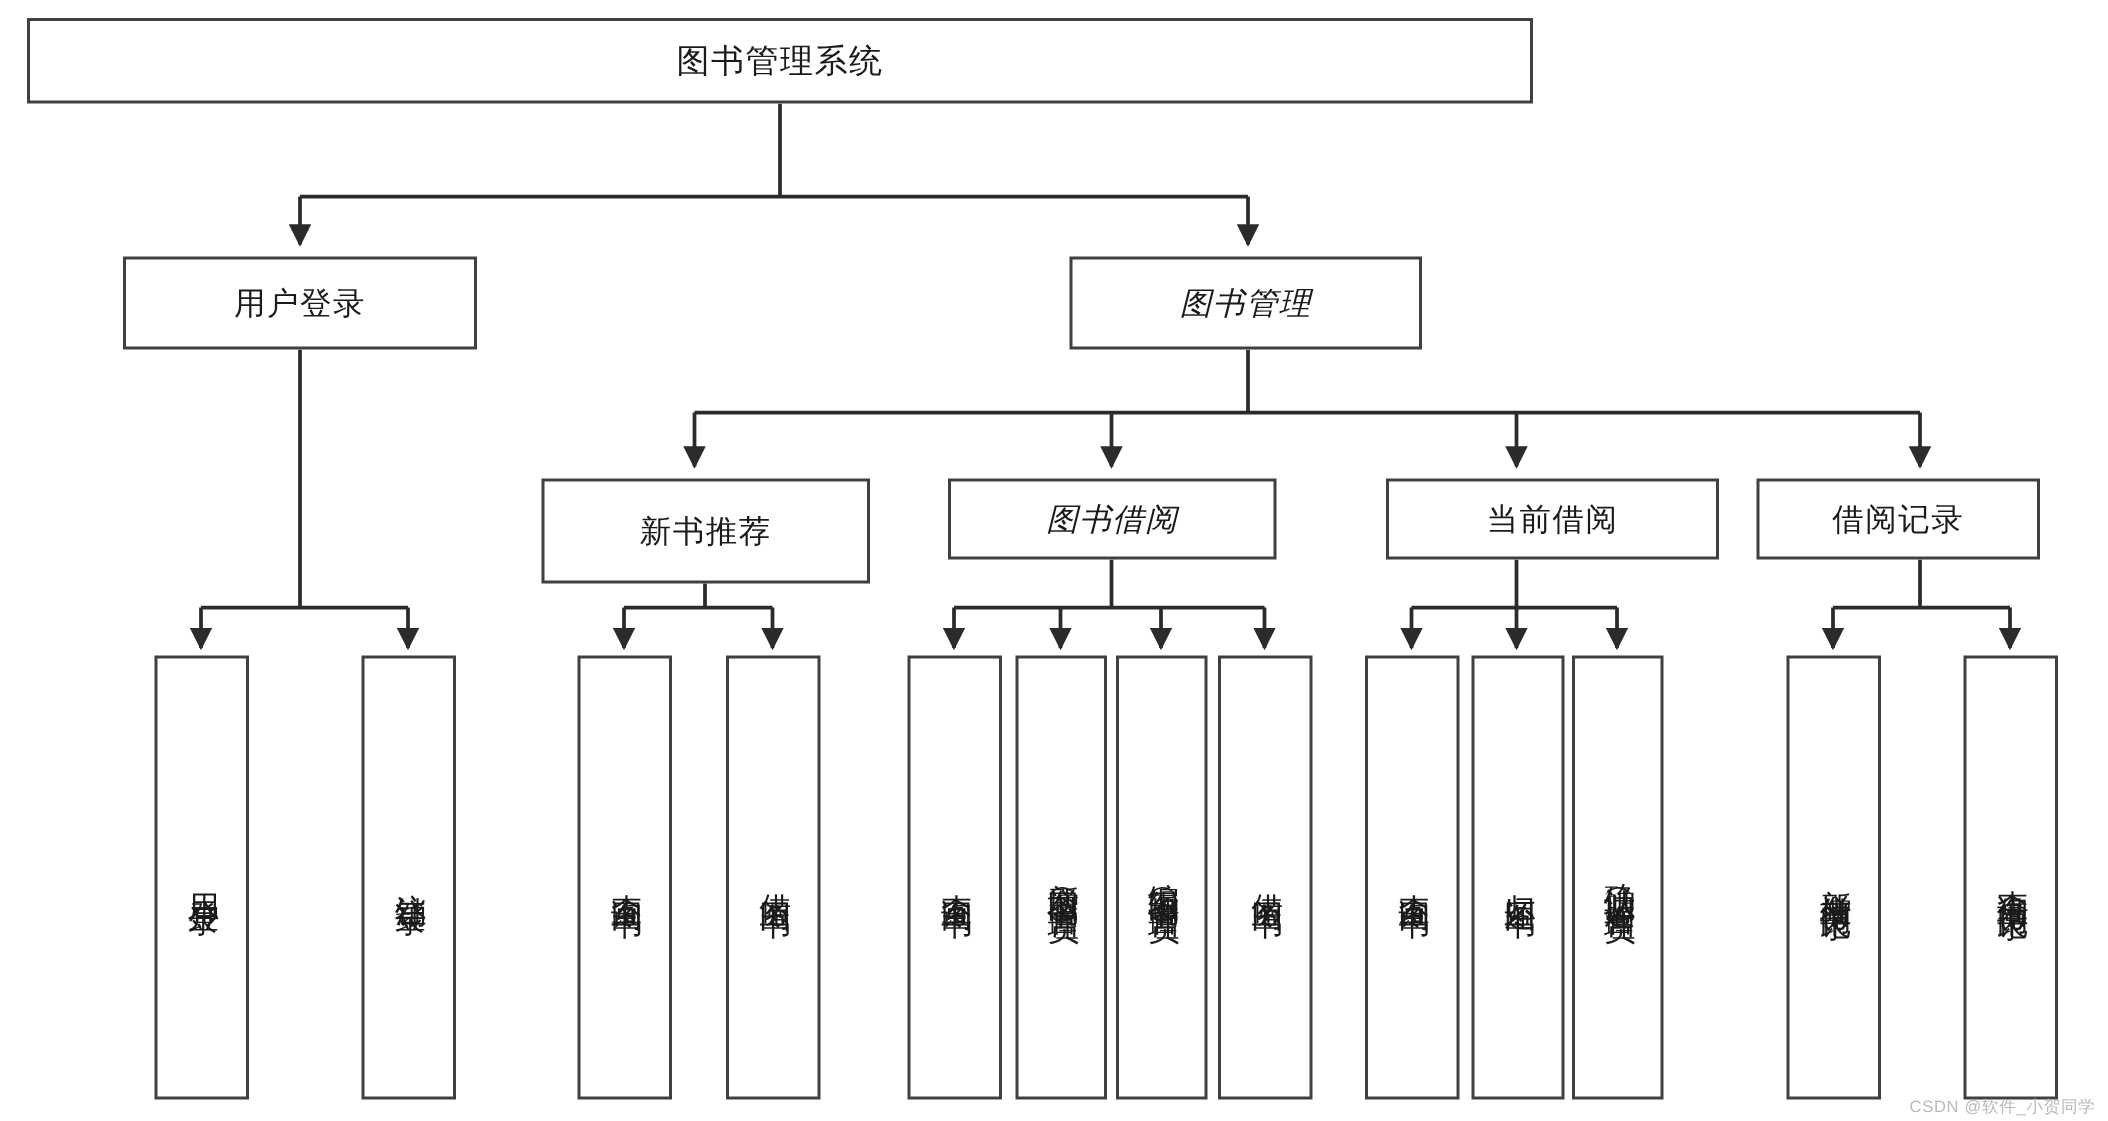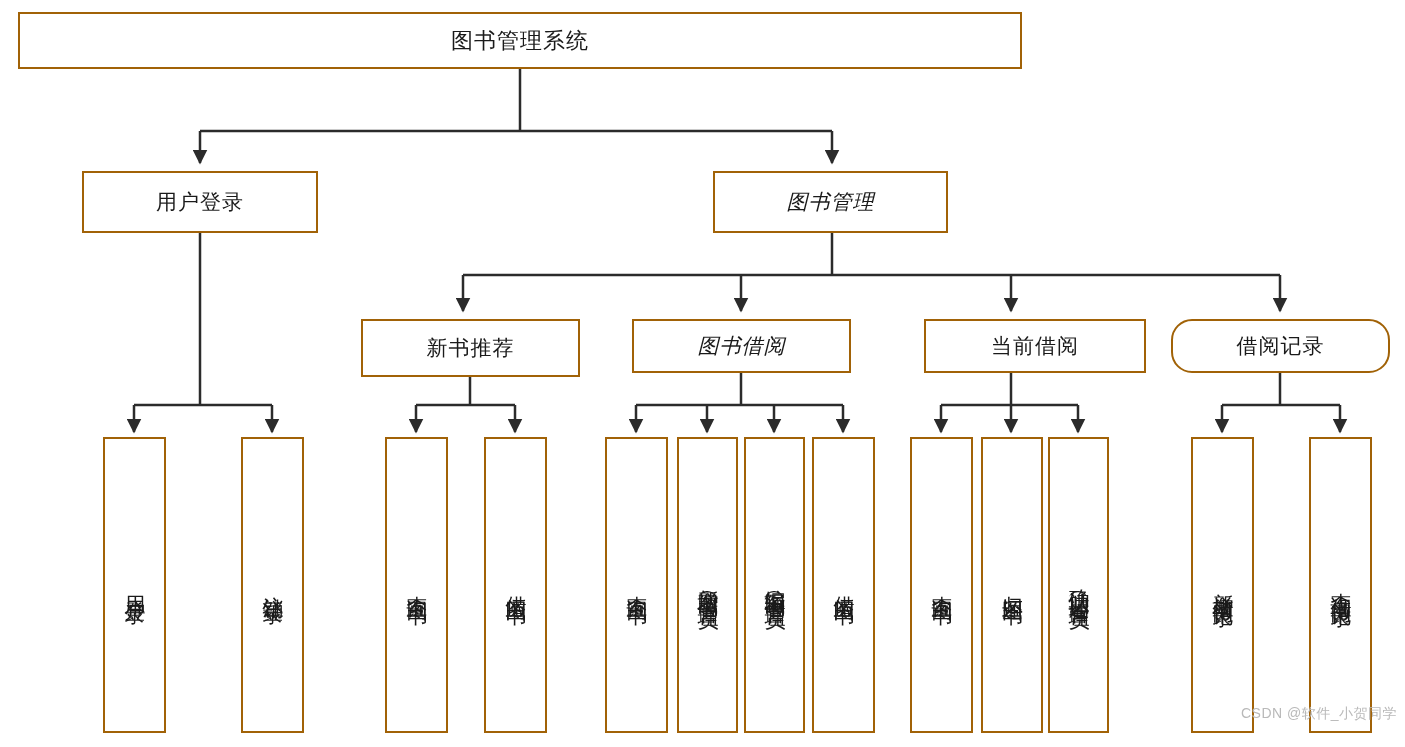--- a/index.html
+++ b/index.html
@@ -13,21 +13,21 @@
   #canvas {
     position: relative;
     width: 1405px;
     height: 747px;
     background: #ffffff;
     overflow: hidden;
   }
   .node {
     position: absolute;
     box-sizing: border-box;
-    border: 2px solid #a16207;
+    border: 2px solid #404040;
     background: #ffffff;
     display: flex;
     align-items: center;
     justify-content: center;
     color: #1a1a1a;
   }
   
   .node.h {
     font-size: 21px;
     letter-spacing: 1px;
@@ -53,22 +53,22 @@
     position: absolute;
     left: 0;
     top: 0;
     width: 1405px;
     height: 747px;
     pointer-events: none;
   }
   .watermark {
     position: absolute;
     right: 8px;
-    bottom: 24px;
-    font-size: 14px;
+    bottom: 2px;
+    font-size: 11px;
     color: #b9b9b9;
     letter-spacing: 0.5px;
     white-space: nowrap;
   }
 </style>
 </head>
 <body>
 
 <div id="canvas">
 
@@ -126,30 +126,30 @@
     <span>图书管理系统</span>
   </div>
 
   <div class="node h" style="left:82px; top:171px; width:236px; height:62px;">
     <span>用户登录</span>
   </div>
   <div class="node h" style="left:713px; top:171px; width:235px; height:62px;font-style:italic;">
     <span>图书管理</span>
   </div>
 
-  <div class="node h" style="left:361px; top:319px; width:219px; height:58px;">
+  <div class="node h" style="left:361px; top:319px; width:219px; height:70px;">
     <span>新书推荐</span>
   </div>
   <div class="node h" style="left:632px; top:319px; width:219px; height:54px;font-style:italic;">
     <span>图书借阅</span>
   </div>
   <div class="node h" style="left:924px; top:319px; width:222px; height:54px;">
     <span>当前借阅</span>
   </div>
-  <div class="node h" style="left:1171px; top:319px; width:219px; height:54px;border-radius:21px;">
+  <div class="node h" style="left:1171px; top:319px; width:189px; height:54px;">
     <span>借阅记录</span>
   </div>
 
   <div class="node v" style="left:103px; top:437px; width:63px; height:296px;">
     <span>用户登录</span>
   </div>
   <div class="node v" style="left:241px; top:437px; width:63px; height:296px;">
     <span>注销登录</span>
   </div>
 

